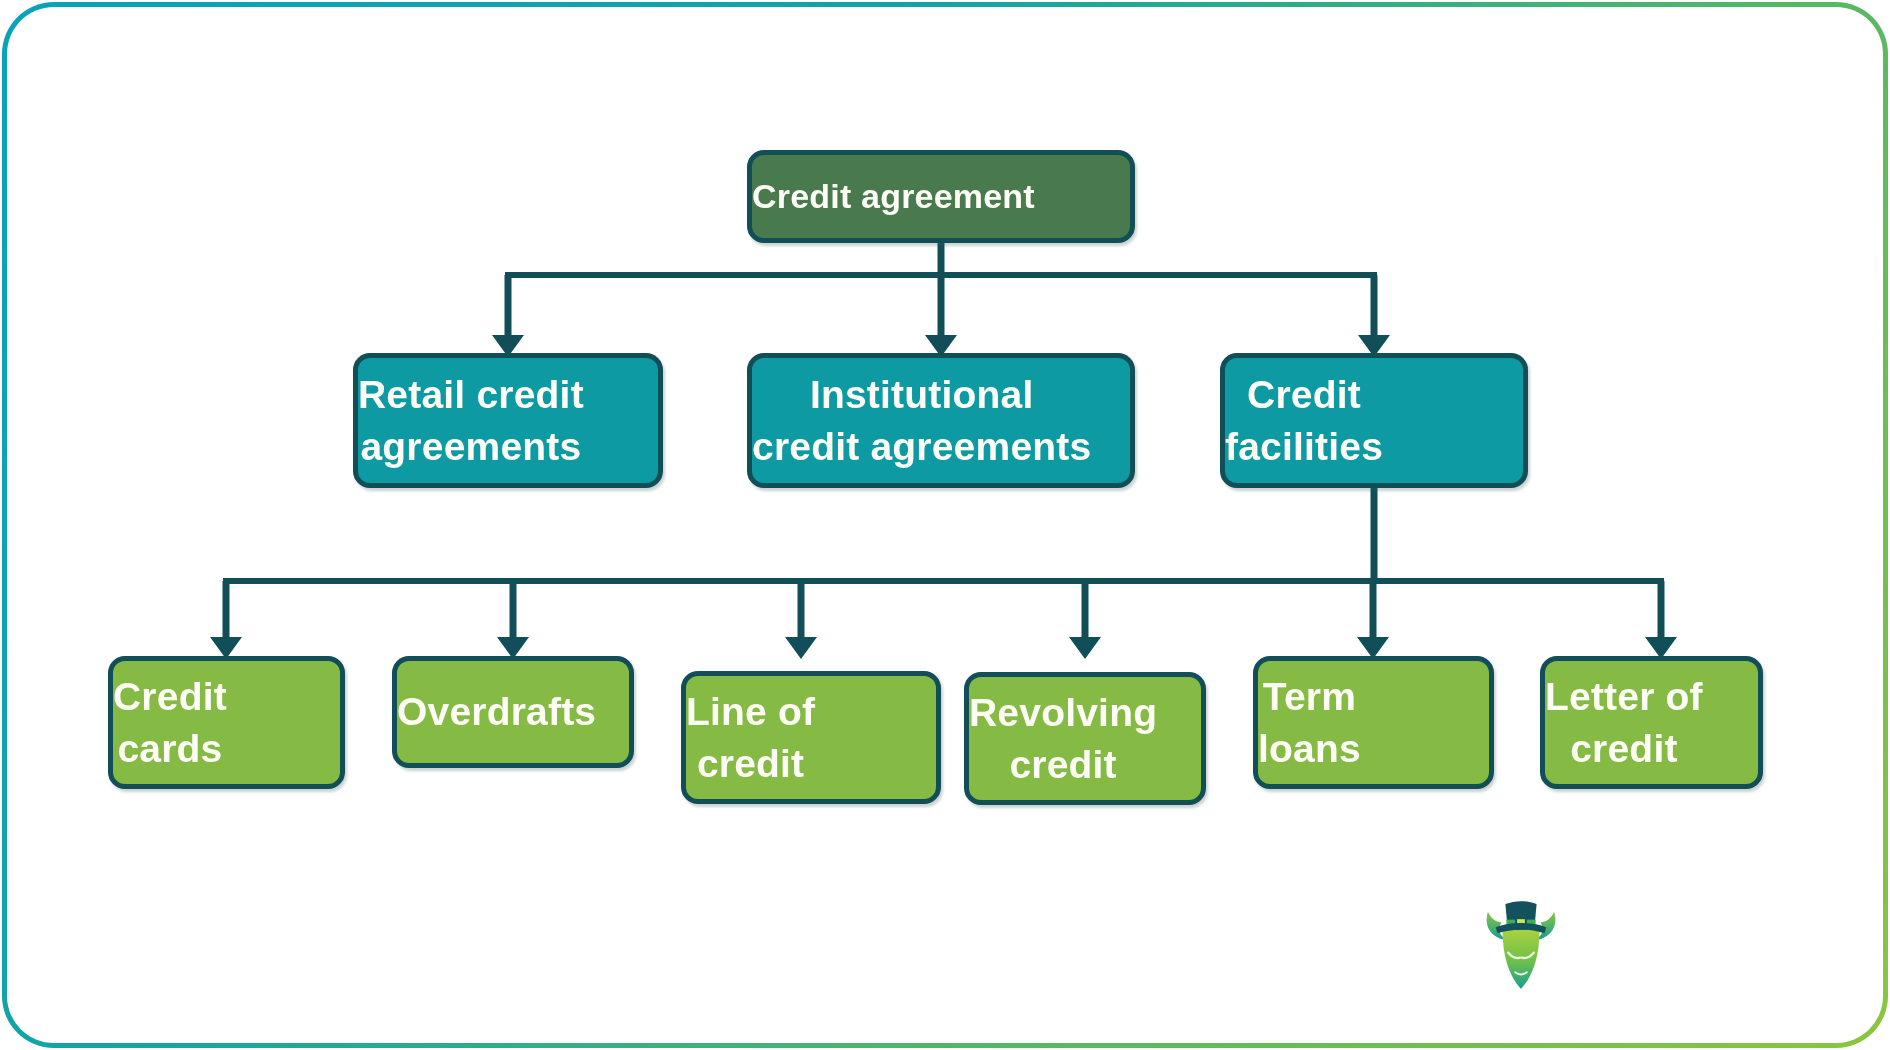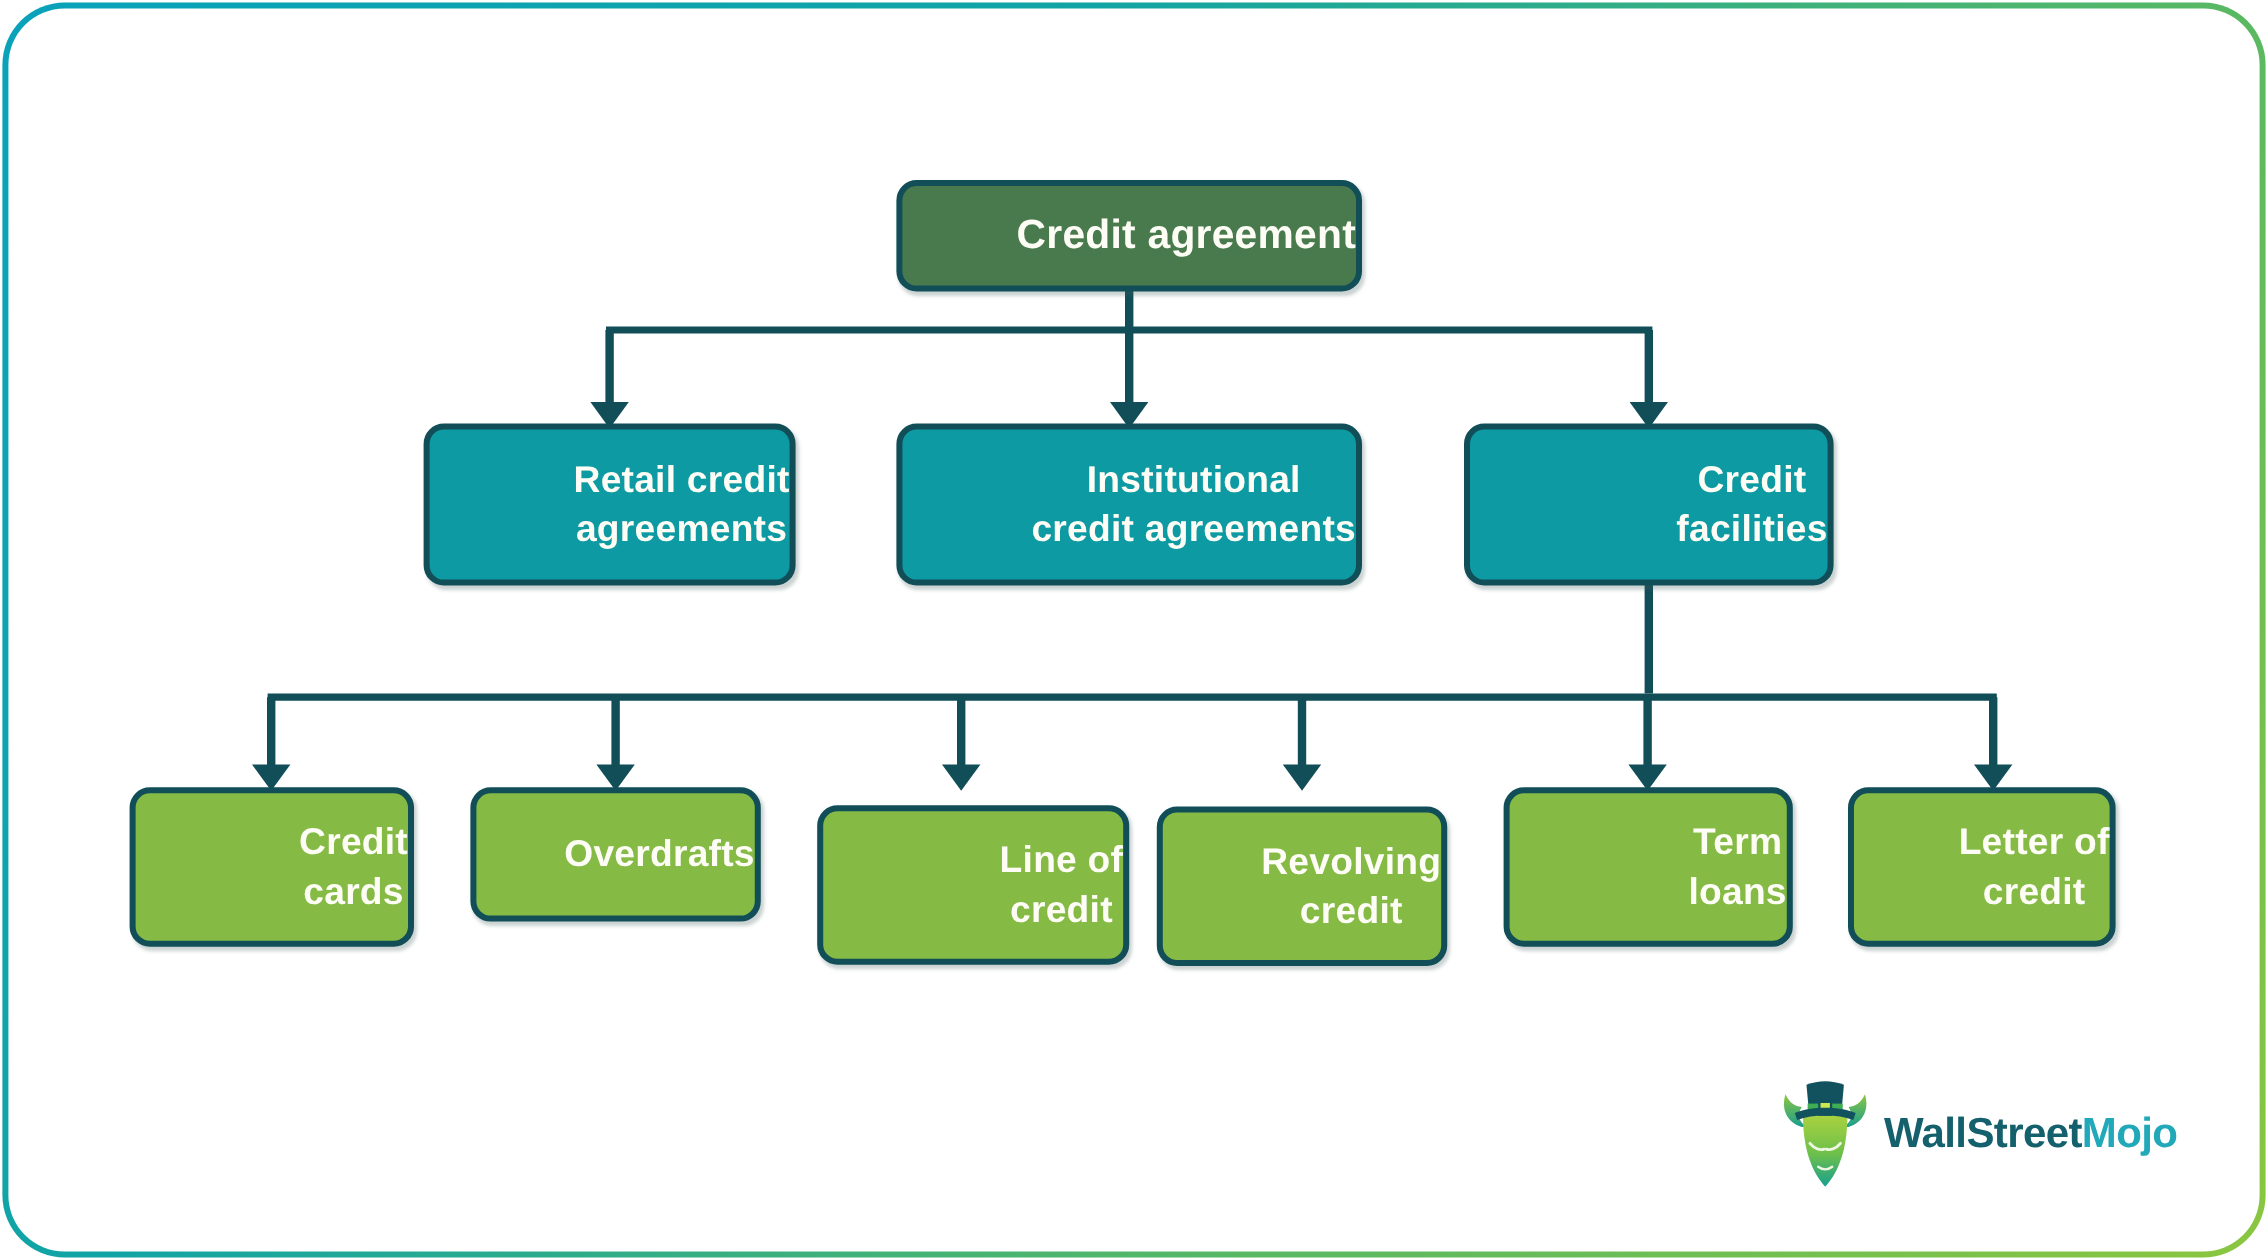--- a/index.html
+++ b/index.html
@@ -13,26 +13,26 @@
     background:linear-gradient(128deg,#09a2ba 0%,#12a4a4 34%,#57b864 68%,#8bc63f 100%);
   }
   .frame-inner{
     position:absolute;inset:5px;border-radius:47px;background:#ffffff;
   }
   .connectors{position:absolute;left:0;top:0;z-index:1;}
   
   .node{
     position:absolute;z-index:2;box-sizing:border-box;
     border:5px solid #114e58;border-radius:17px;
-    display:flex;align-items:center;justify-content:flex-end;text-align:center;
+    display:flex;align-items:center;justify-content:flex-start;text-align:center;
     box-shadow:2px 3px 3px rgba(70,95,95,0.28);
   }
   .node-label{
     color:#fdfdf6;font-weight:700;white-space:pre-line;
-    font-size:31px;line-height:1.32;letter-spacing:0.2px;
+    font-size:39px;line-height:1.32;letter-spacing:0.2px;
   }
   .lvl1{background:#497a4e;}
   .lvl1 .node-label{font-size:34px;}
   .lvl2{background:#0d9aa2;}
   .lvl3{background:#85ba45;}
   
   .n-root{left:747px;top:150px;width:388px;height:93px;}
   .n-retail{left:353px;top:353px;width:310px;height:135px;}
   .n-institutional{left:747px;top:353px;width:388px;height:135px;}
   .n-facilities{left:1220px;top:353px;width:308px;height:135px;}
@@ -150,16 +150,13 @@
     <path d="M21 34 C21 62 28 82 40 95 C52 82 59 62 59 34 Z" fill="url(#faceG)"></path>
 
     <path d="M24 8 C34 4 46 4 56 8 L54 30 H26 Z" fill="#11525e"></path>
     <rect x="25" y="24" width="30" height="8" fill="#3fae53"></rect>
     <rect x="35" y="22.5" width="10" height="11" fill="#cde84f" stroke="#11525e" stroke-width="2"></rect>
     <path d="M14 32 C28 26 52 26 66 32 L64 38 C50 33 30 33 16 38 Z" fill="#11525e"></path>
 
     <path d="M27 58 C31 63 36 64 39 63 M53 58 C49 63 44 64 41 63" stroke="#eef7e0" stroke-width="2.5" fill="none" stroke-linecap="round"></path>
     <path d="M34 78 C38 81 42 81 46 78" stroke="#eef7e0" stroke-width="2" fill="none" stroke-linecap="round"></path>
   </svg>
-  <div class="logo-text">
-    <span class="logo-primary">WallStreet</span><span class="logo-accent">Mojo</span>
-  </div>
 </div>
 
 </body></html>

